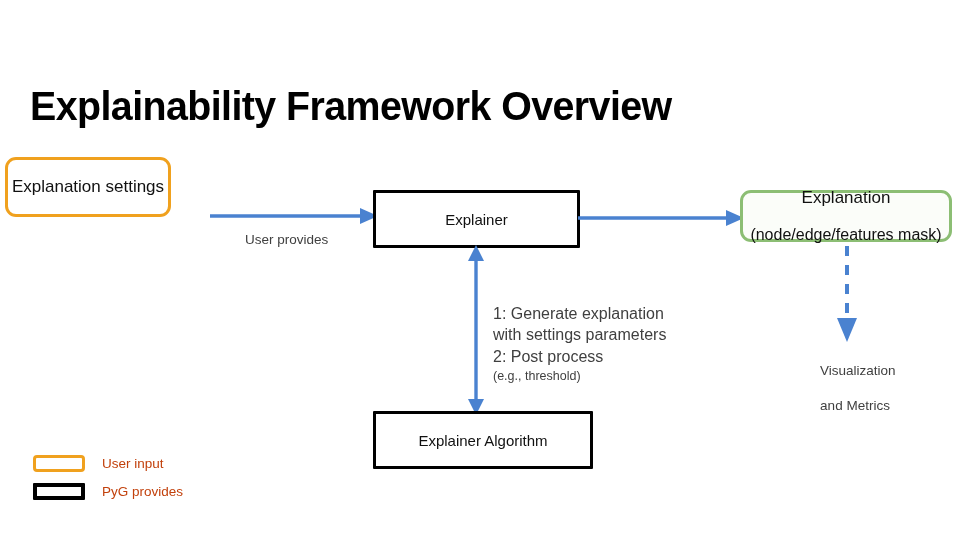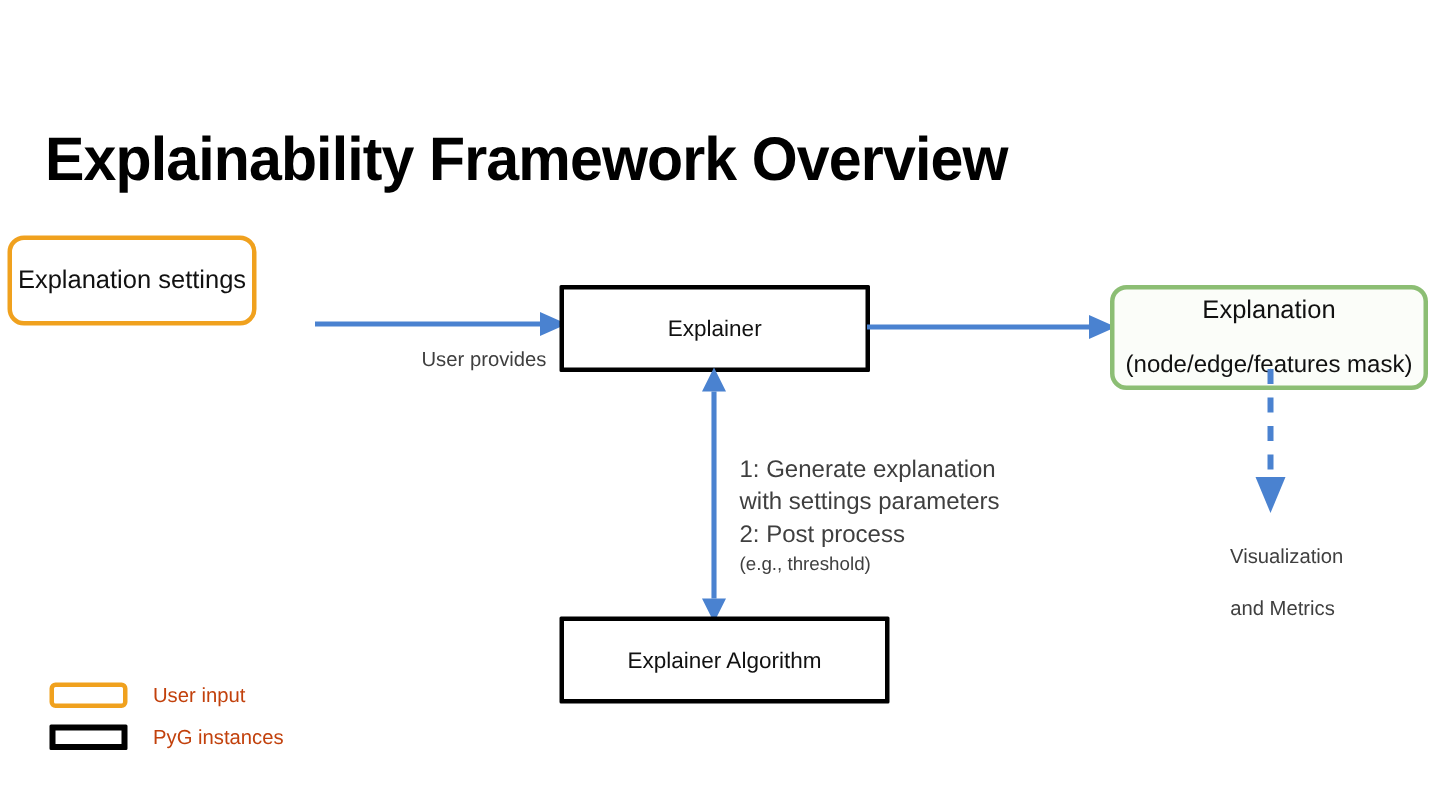--- a/index.html
+++ b/index.html
@@ -65,21 +65,21 @@
     border-radius: 11px;
     background: #fbfdf9;
   }
   .node-output .line1 { font-size: 17px; }
   .node-output .line2 { font-size: 16px; margin-top: 18px; }
 
   
   #box-explanation-settings { left: 5px;   top: 157px; width: 166px; height: 60px; }
   #box-model-data           { left: 5px;   top: 222px; width: 209px; height: 60px; }
   #box-explainer            { left: 373px; top: 190px; width: 207px; height: 58px; }
-  #box-explanation          { left: 740px; top: 190px; width: 212px; height: 70px; }
+  #box-explanation          { left: 740px; top: 190px; width: 212px; height: 52px; }
   #box-explainer-algorithm  { left: 373px; top: 411px; width: 220px; height: 58px; }
 
   
   .arrow-svg {
     position: absolute;
     overflow: visible;
     pointer-events: none;
   }
   #arrow-user-to-explainer { left: 210px; top: 205px; width: 168px; height: 22px; }
   #arrow-explainer-to-explanation { left: 578px; top: 207px; width: 166px; height: 22px; }
@@ -87,21 +87,21 @@
   #arrow-explanation-to-viz { left: 833px; top: 246px; width: 28px; height: 96px; }
 
   
   .edge-label {
     position: absolute;
     color: #3f3f3f;
     font-size: 13.5px;
     line-height: 1.32;
     white-space: pre;
   }
-  #label-user-provides { left: 245px; top: 231px; margin-left: 36px; }
+  #label-user-provides { left: 245px; top: 231px; }
   #label-viz-metrics   { left: 805px; top: 344px; text-align: center; width: 85px; }
 
   #label-steps {
     position: absolute;
     left: 493px;
     top: 303px;
     color: #3f3f3f;
     line-height: 1.33;
   }
   #label-steps .step { font-size: 16px; display: block; }
@@ -195,17 +195,17 @@
     <span>and Metrics</span>
   </div>
 
   <div id="legend">
     <div class="legend-row">
       <span class="legend-swatch sw-user"></span>
       <span class="legend-label">User input</span>
     </div>
     <div class="legend-row">
       <span class="legend-swatch sw-pyg"></span>
-      <span class="legend-label">PyG instances</span>
+      <span class="legend-label">PyG provides</span>
     </div>
   </div>
 
 </div>
 
 </body></html>

